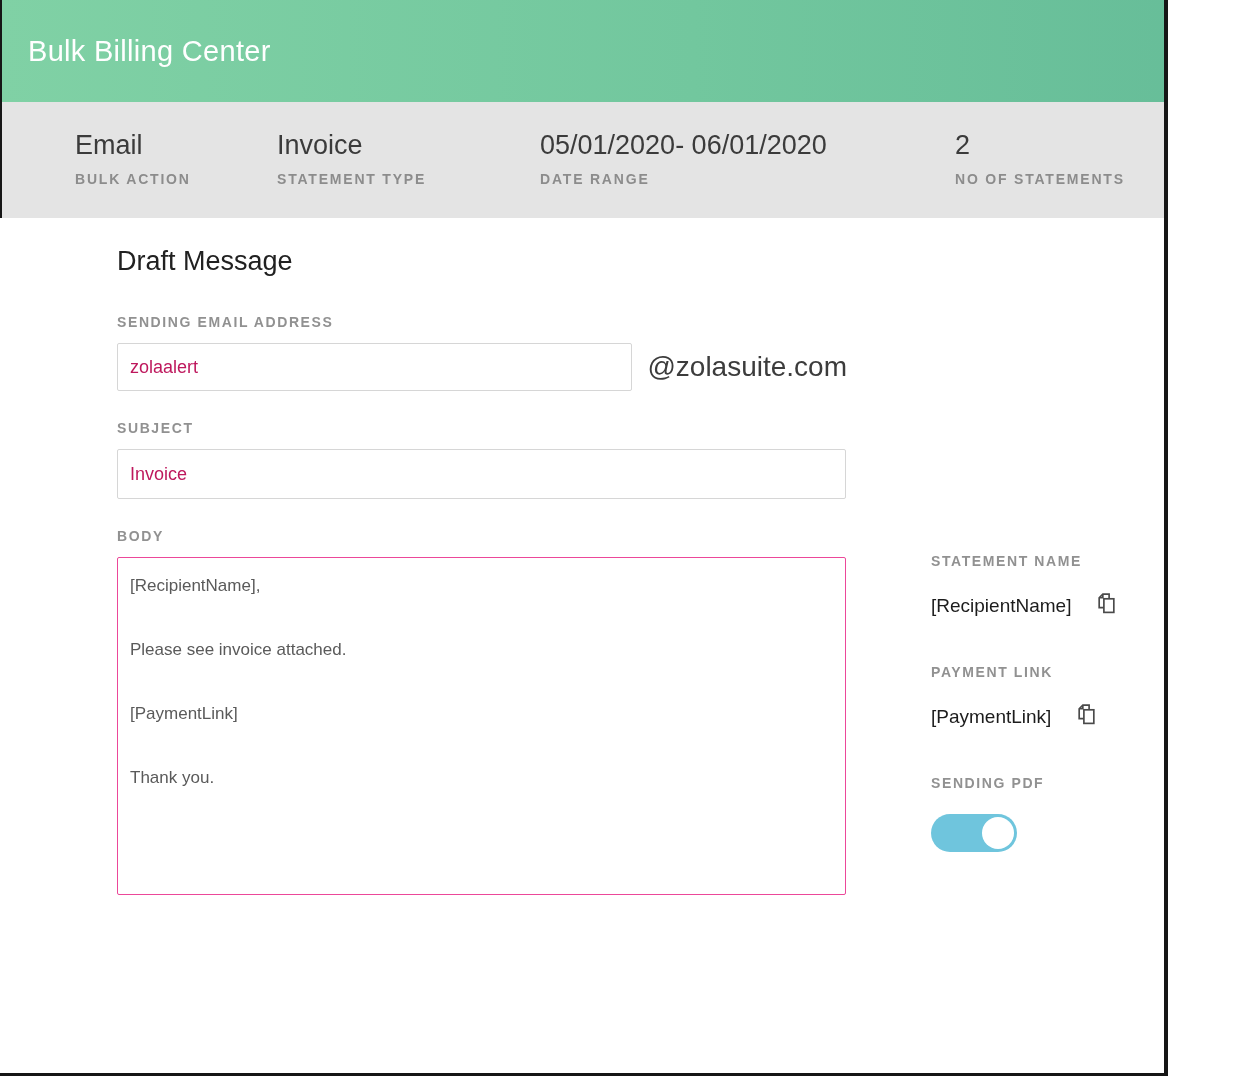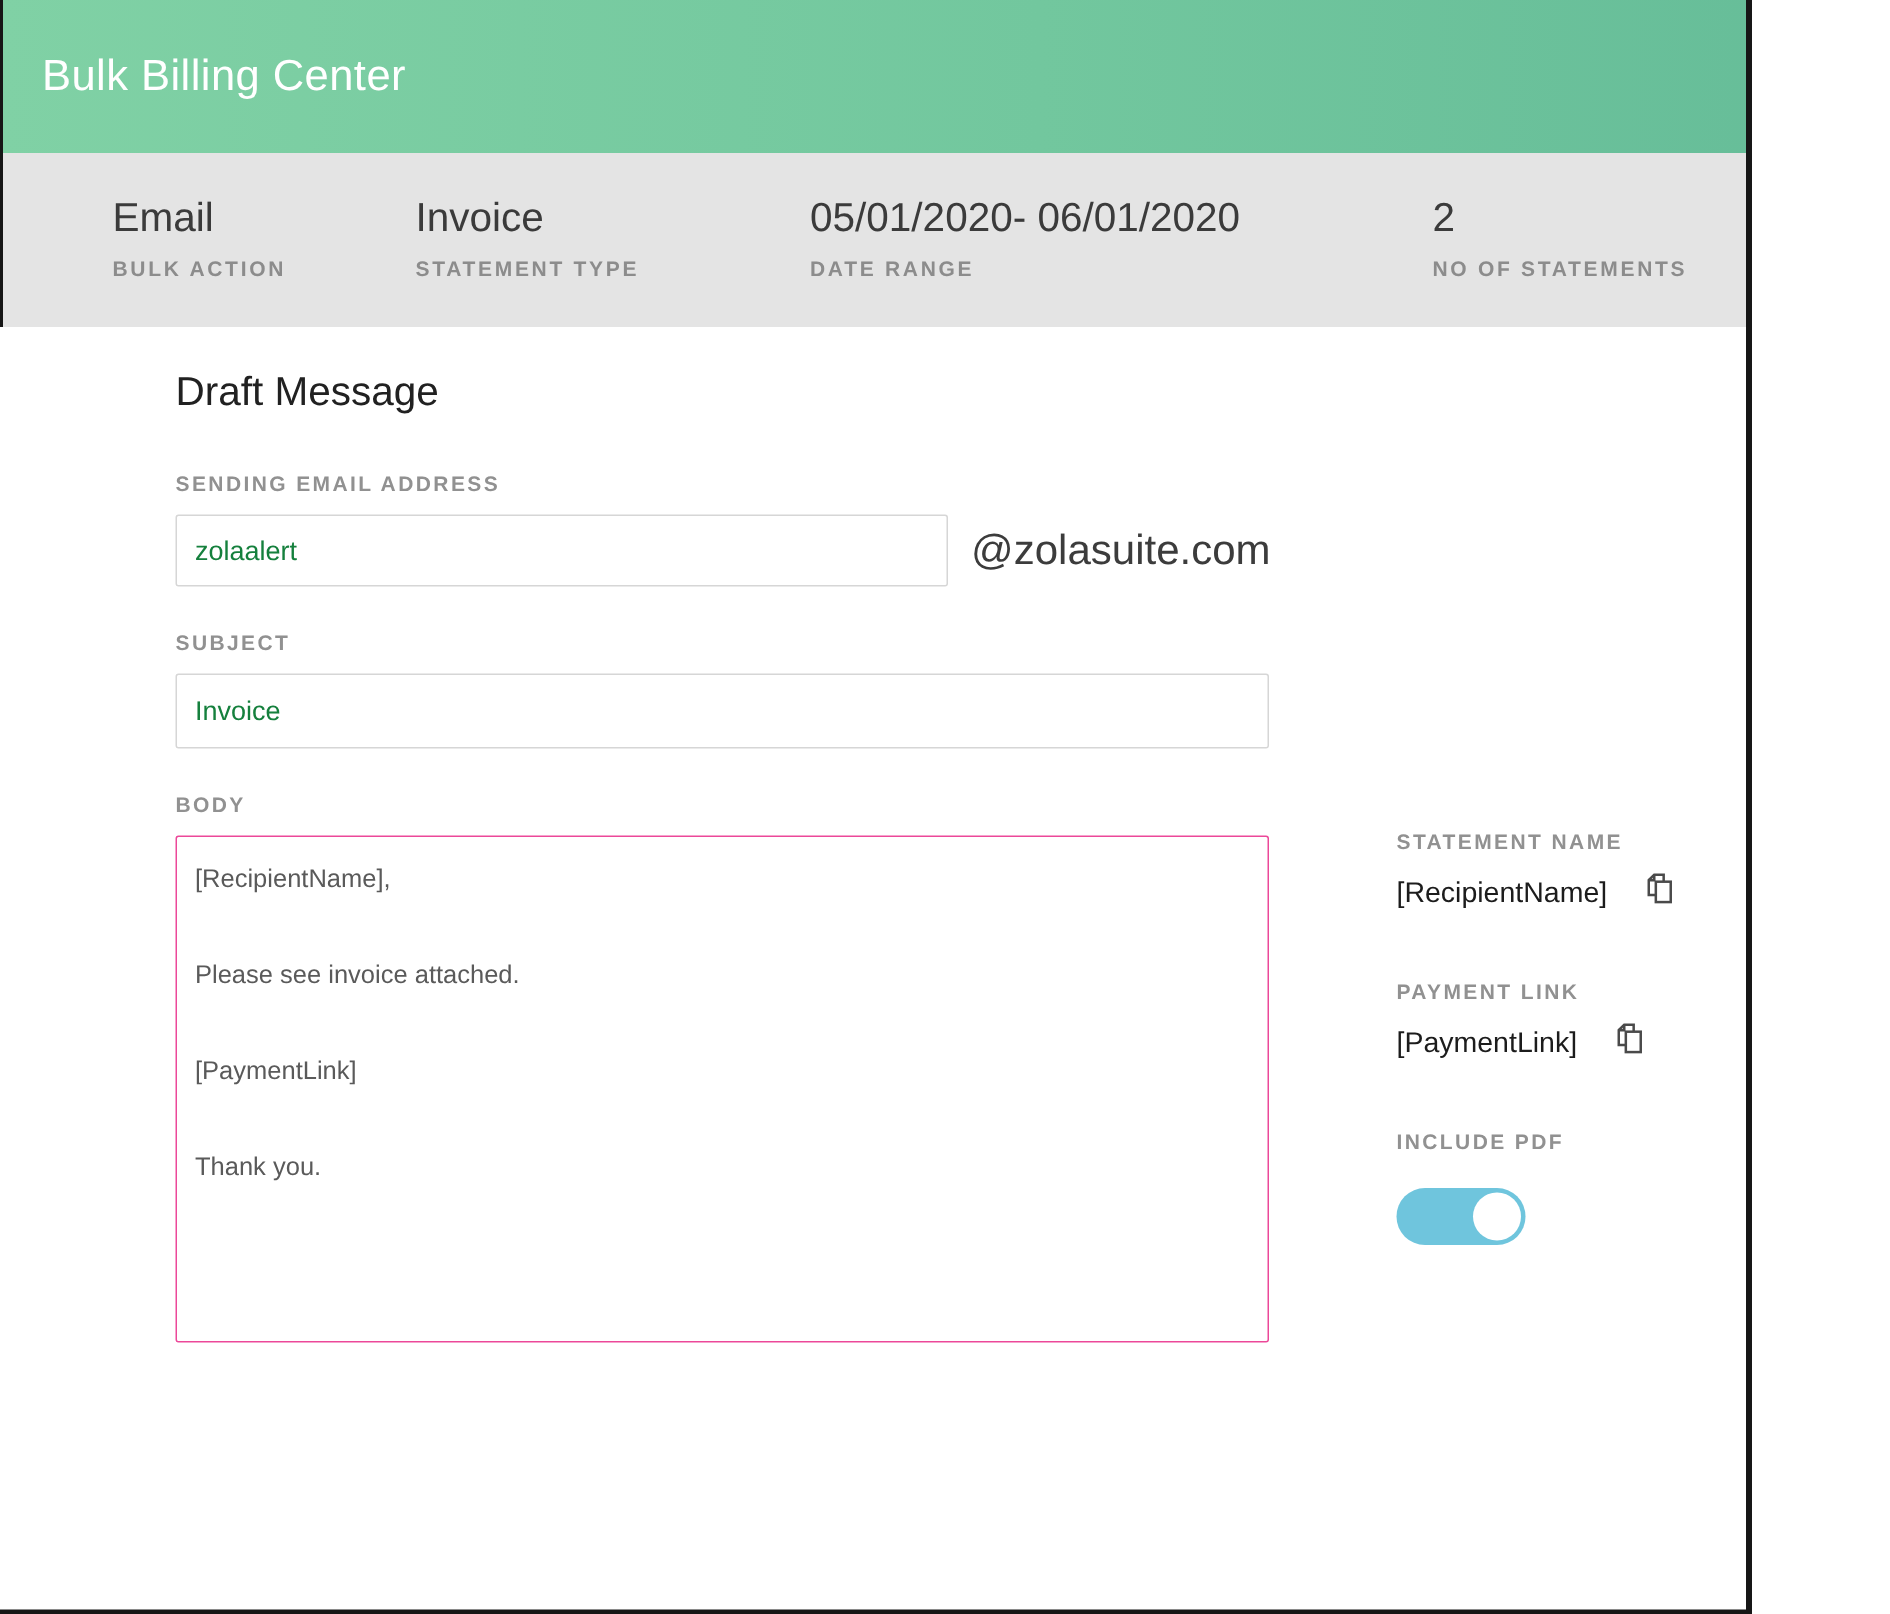--- a/index.html
+++ b/index.html
@@ -47,36 +47,36 @@
   .section-title { font-size:27px; font-weight:400; color:#212121; margin-bottom:37px; }
 
   .field-label {
     display:block; font-size:14px; font-weight:700; color:#919191; letter-spacing:1.6px;
     margin-bottom:13px;
   }
   .email-row { display:flex; align-items:center; margin-bottom:29px; }
   .text-input {
     border:1px solid #d6d6d6; border-radius:2px; background:#ffffff;
     font-family:"Liberation Sans","DejaVu Sans",sans-serif;
-    font-size:18px; color:#15803d; padding:0 12px; outline:none;
+    font-size:18px; color:#be185d; padding:0 12px; outline:none;
   }
   .sending-email-input { width:545px; height:48px; }
   .email-domain-suffix { margin-left:15px; font-size:28px; color:#3c3c3c; }
   .subject-input { width:729px; height:50px; margin-bottom:29px; }
   .body-textarea {
     width:729px; height:338px; border:1px solid #ec4899; border-radius:2px; resize:none;
     font-family:"Liberation Sans","DejaVu Sans",sans-serif;
     font-size:17px; line-height:32px; color:#5a5a5a; padding:12px 12px; outline:none;
     overflow:auto;
   }
 
   
   .merge-panel { position:absolute; left:931px; top:335px; width:280px; }
   .merge-group { margin-bottom:46px; }
-  .merge-value-row { display:flex; align-items:center; margin-top:15px; }
+  .merge-value-row { display:flex; align-items:flex-start; margin-top:26px; }
   .merge-value { font-size:19px; color:#1c1c1c; }
   .copy-button {
     background:none; border:none; margin-left:24px; padding:0; cursor:pointer;
     display:inline-flex; align-items:center; transform:translateY(-3px);
   }
   .toggle {
     margin-top:23px; width:86px; height:38px; border-radius:19px; background:#6fc5dd;
     position:relative; border:none; cursor:pointer; display:block;
   }
   .toggle-knob {
@@ -182,21 +182,21 @@
             <svg class="copy-svg" width="23" height="23" viewBox="0 0 22 22">
               <path d="M7.5,2 L13.5,2 L13.5,15 L4,15 L4,5.5 Z"></path>
               <path d="M7.5,2 L7.5,5.5 L4,5.5"></path>
               <rect class="front" x="8.5" y="6.5" width="9.5" height="13"></rect>
             </svg>
           </button>
         </div>
       </div>
 
       <div class="merge-group">
-        <label class="field-label" style="margin-bottom:0;">INCLUDE PDF</label>
+        <label class="field-label" style="margin-bottom:0;">SENDING PDF</label>
         <button class="toggle" aria-checked="true">
           <span class="toggle-knob"></span>
         </button>
       </div>
 
     </aside>
   </main>
 
 
   <div class="edge-left-top"></div>

